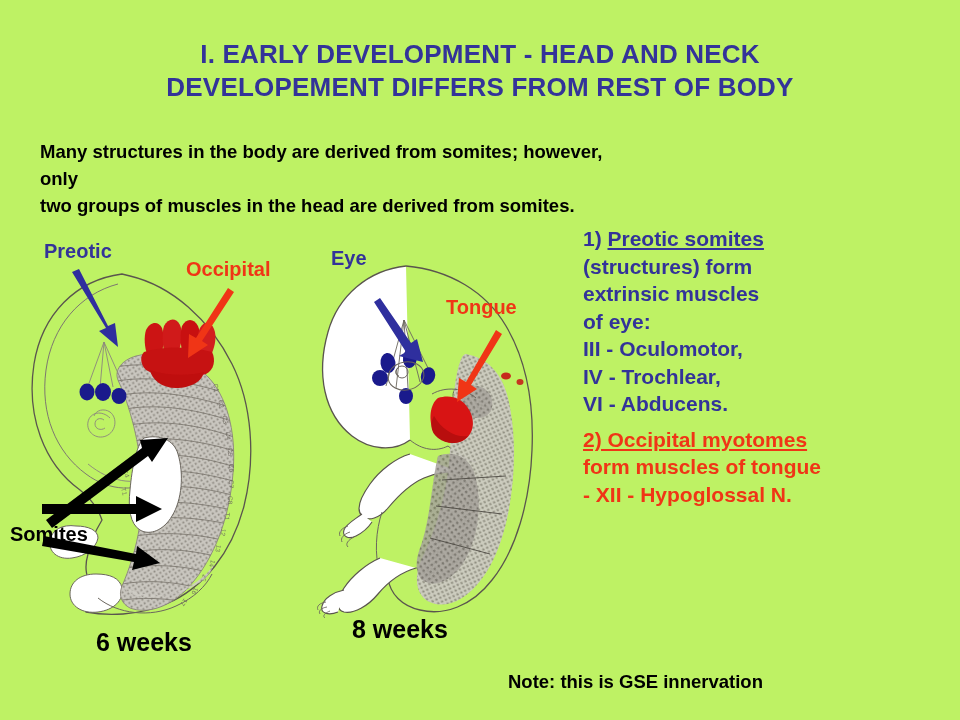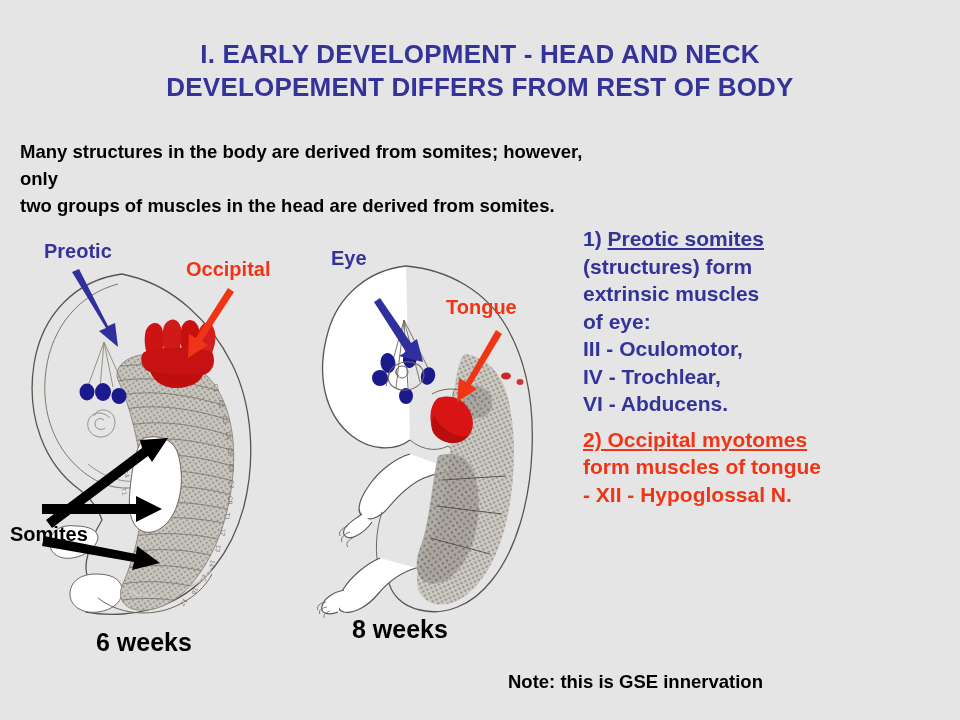--- a/index.html
+++ b/index.html
@@ -4,21 +4,21 @@
 <style>
   html, body {
     margin: 0;
     padding: 0;
     background: #ffffff;
   }
   #slide {
     position: relative;
     width: 960px;
     height: 720px;
-    background: #e5e5e5;
+    background: #bef264;
     overflow: hidden;
     font-family: "Liberation Sans", sans-serif;
   }
 
   
   #title-block {
     position: absolute;
     left: 0;
     top: 38px;
     width: 960px;
@@ -27,21 +27,21 @@
     font-weight: bold;
     font-size: 26px;
     line-height: 33px;
     letter-spacing: 0.2px;
   }
   #title-block .tline { display: block; white-space: nowrap; }
 
   
   #intro {
     position: absolute;
-    left: 20px;
+    left: 40px;
     top: 138px;
     width: 600px;
     color: #000000;
     font-weight: bold;
     font-size: 18.5px;
     line-height: 27px;
   }
   #intro .pline { display: block; }
 
   

